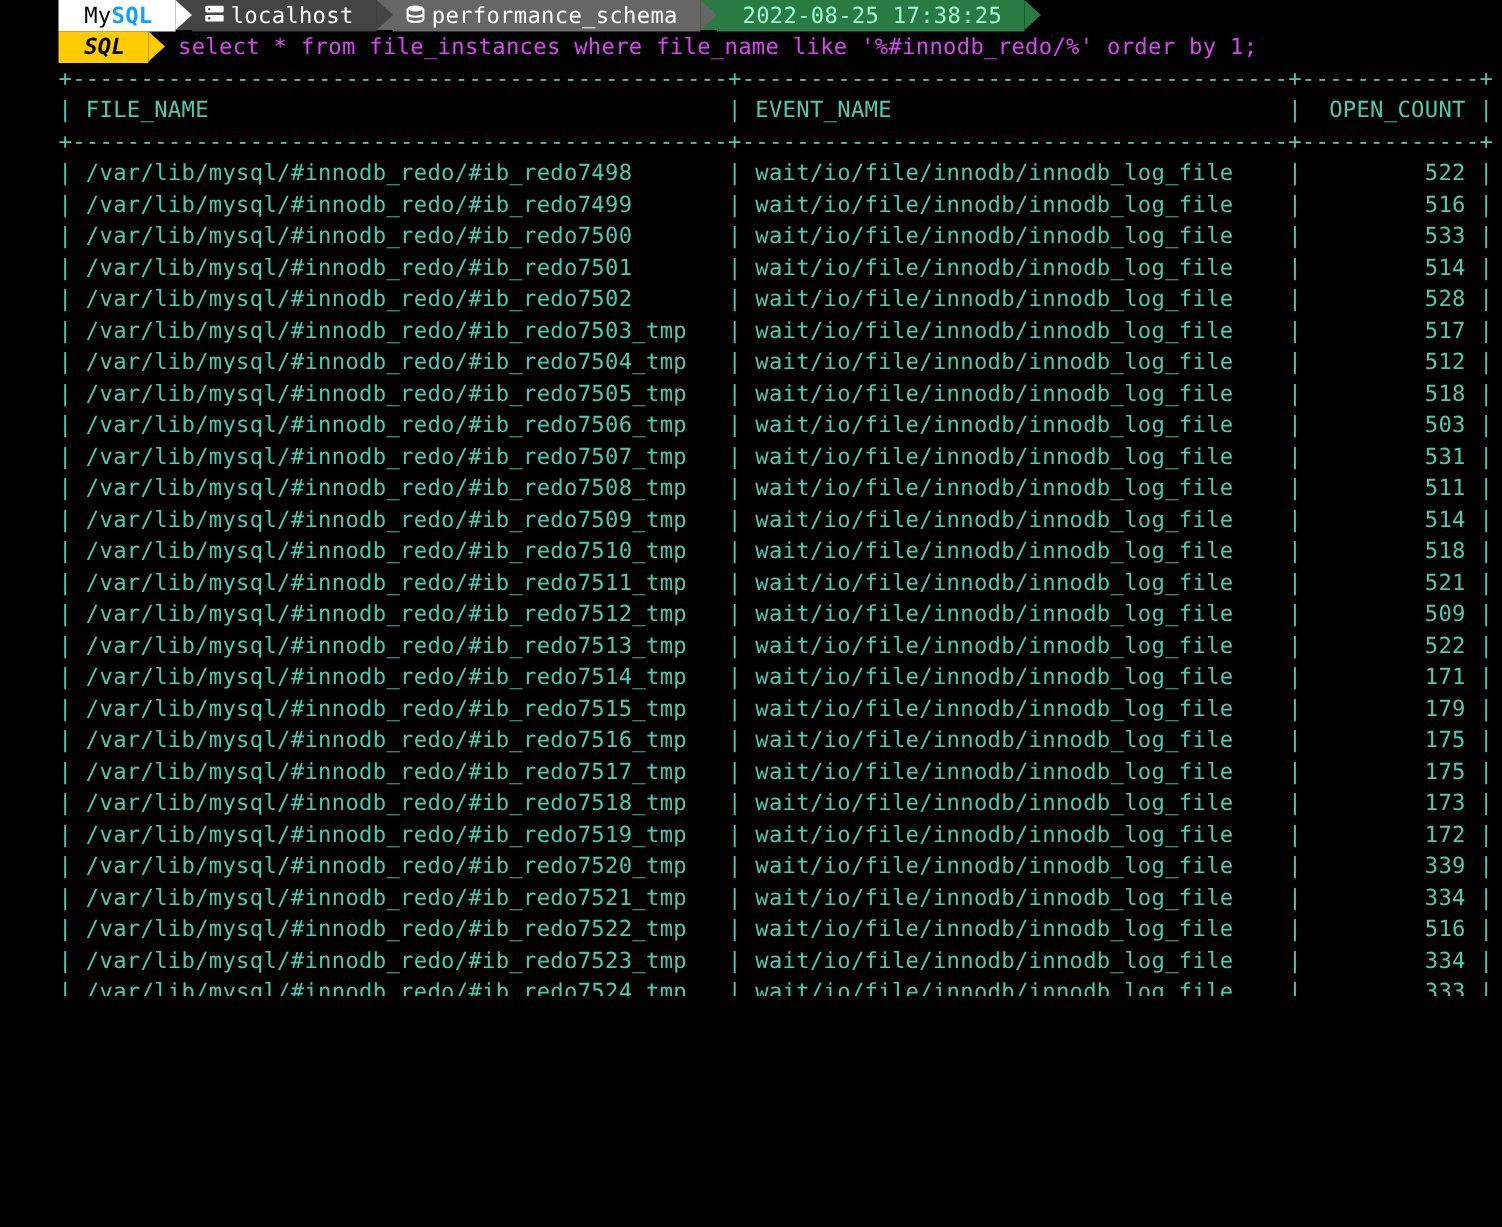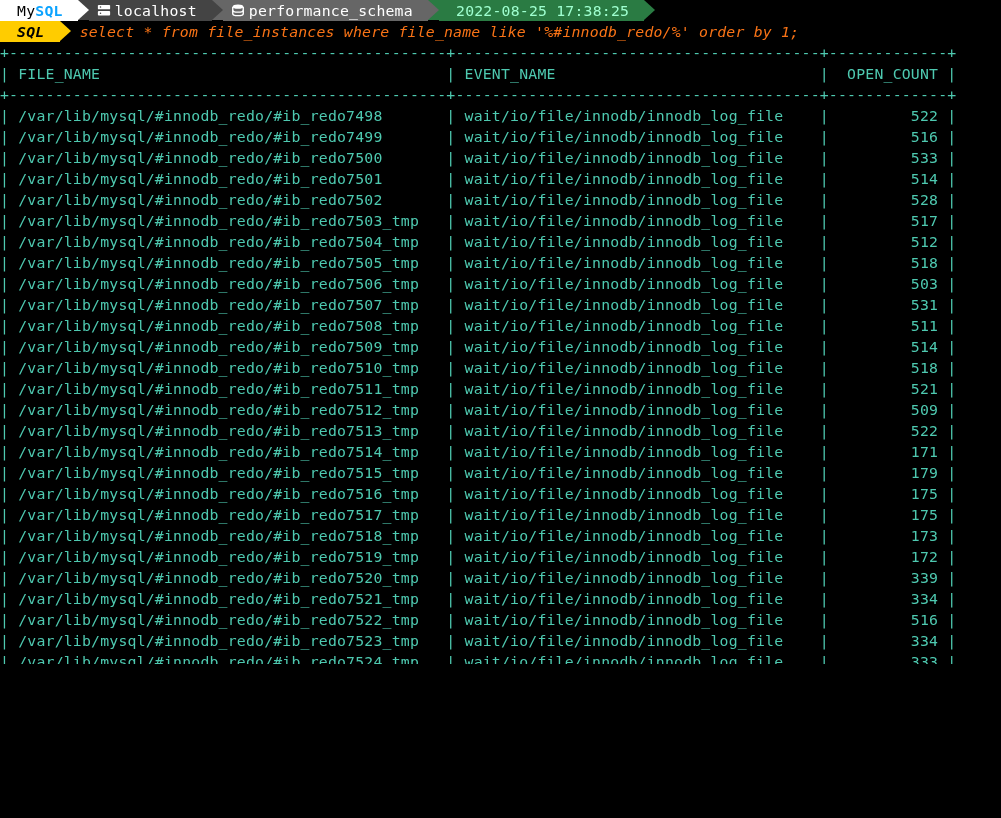--- a/index.html
+++ b/index.html
@@ -9,20 +9,21 @@
     font-family:"Menlo","Consolas","DejaVu Sans Mono","Liberation Mono",monospace;
     font-size:14.8px;
     line-height:21px;
     letter-spacing:0.2px;
   }
   .term{
     width:1001px;
     height:664px;
     box-sizing:border-box;
     overflow:hidden;
+    padding-left:39px;
   }
   
   .prompt-line{
     white-space:pre;
     height:21px;
   }
   .seg{
     display:inline-block;
     padding:0 6px 0 8px;
     height:21px;
@@ -45,21 +46,21 @@
   .arr-444-on-666{border-left:11px solid #444;background:#666;}
   .arr-666-on-2a7{border-left:11px solid #666;background:#2a7b43;}
   .arr-2a7-on-000{border-left:11px solid #2a7b43;background:#000;}
   .seg-sql{background:#ffcc00;color:#000;font-style:italic;font-weight:bold;}
   .arr-sql-on-000{border-left:11px solid #ffcc00;background:#000;}
   .icon svg{width:14px;height:14px;fill:#fff;vertical-align:-2px;margin-right:4px;}
   .query-line{
     white-space:pre;
     height:21px;
   }
-  .aqua{color:#f97316;font-style:italic;}
+  .aqua{color:#d946ef;}
   .cmd{color:#fff;}
   pre.table{
     margin:0;
     white-space:pre;
     color:#4ec9b0;
   }
   .footer{
     white-space:pre;
     color:#fff;
   }

